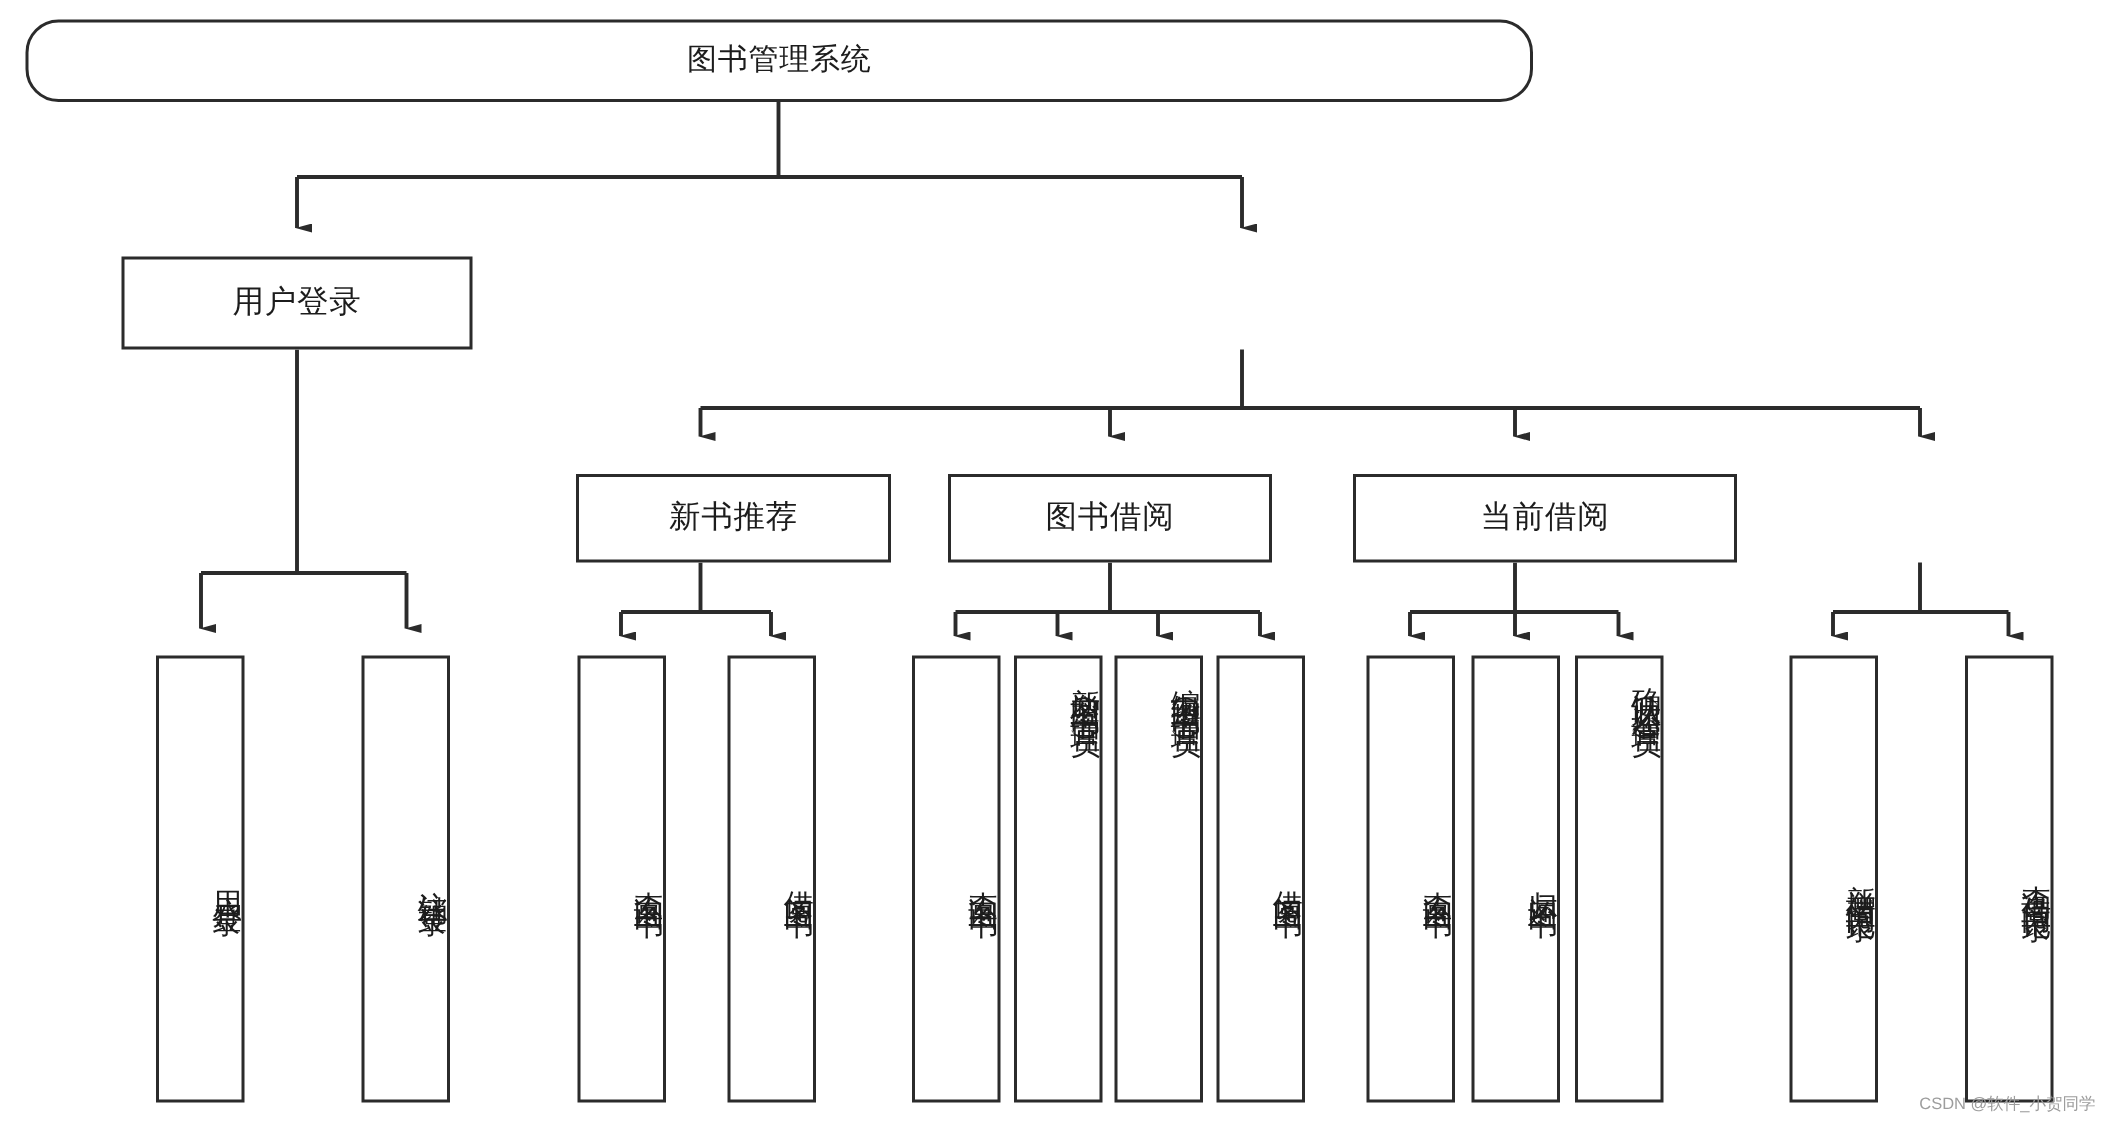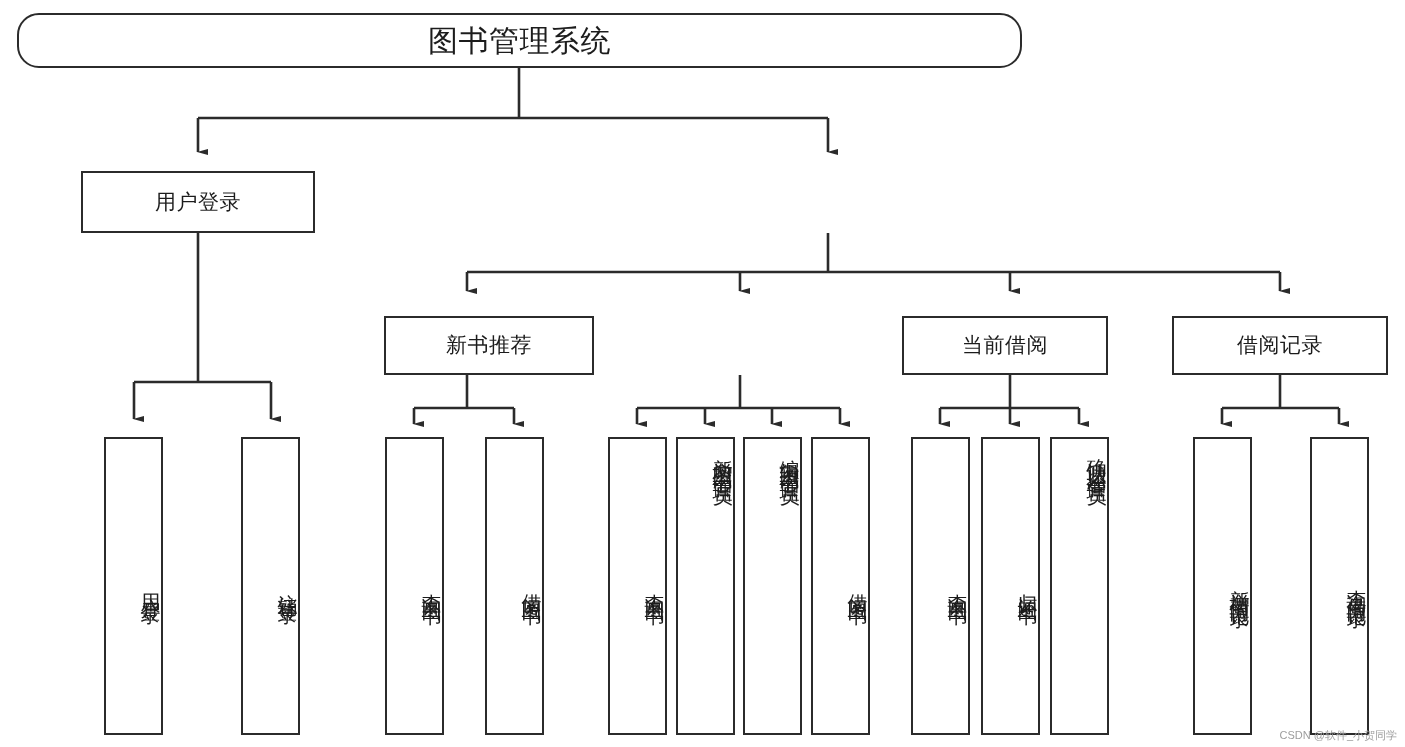--- a/index.html
+++ b/index.html
@@ -33,21 +33,21 @@
     display: flex;
     align-items: center;
     justify-content: center;
     color: #1c1c1c;
     font-size: 21px;
     line-height: 1.25;
     letter-spacing: 0.5px;
     white-space: nowrap;
   }
   .node.root {
-    font-size: 30px;
+    font-size: 20px;
     border-radius: 22px;
   }
   .node.leaf {
     writing-mode: vertical-rl;
     text-orientation: upright;
     align-items: flex-start;
     justify-content: center;
     padding-top: 6px;
     padding-bottom: 6px;
     font-size: 20px;
@@ -131,25 +131,25 @@
     <span>图书管理系统</span>
   </div>
 
   <div class="node" style="left:81px; top:171px; width:234px; height:62px;">
     <span>用户登录</span>
   </div>
 
   <div class="node" style="left:384px; top:316px; width:210px; height:59px;">
     <span>新书推荐</span>
   </div>
-  <div class="node" style="left:902px; top:316px; width:206px; height:59px;">
+  <div class="node" style="left:632px; top:316px; width:216px; height:59px;">
+    <span>图书借阅</span>
+  </div>
+  <div class="node" style="left:902px; top:316px; width:256px; height:59px;">
     <span>当前借阅</span>
-  </div>
-  <div class="node" style="left:1172px; top:316px; width:216px; height:59px;">
-    <span>借阅记录</span>
   </div>
 
   <div class="node leaf" style="left:104px; top:437px; width:59px; height:298px;">
     <span class="leaf-text">用户登录</span>
   </div>
   <div class="node leaf" style="left:241px; top:437px; width:59px; height:298px;">
     <span class="leaf-text">注销登录</span>
   </div>
 
   <div class="node leaf" style="left:385px; top:437px; width:59px; height:298px;">

